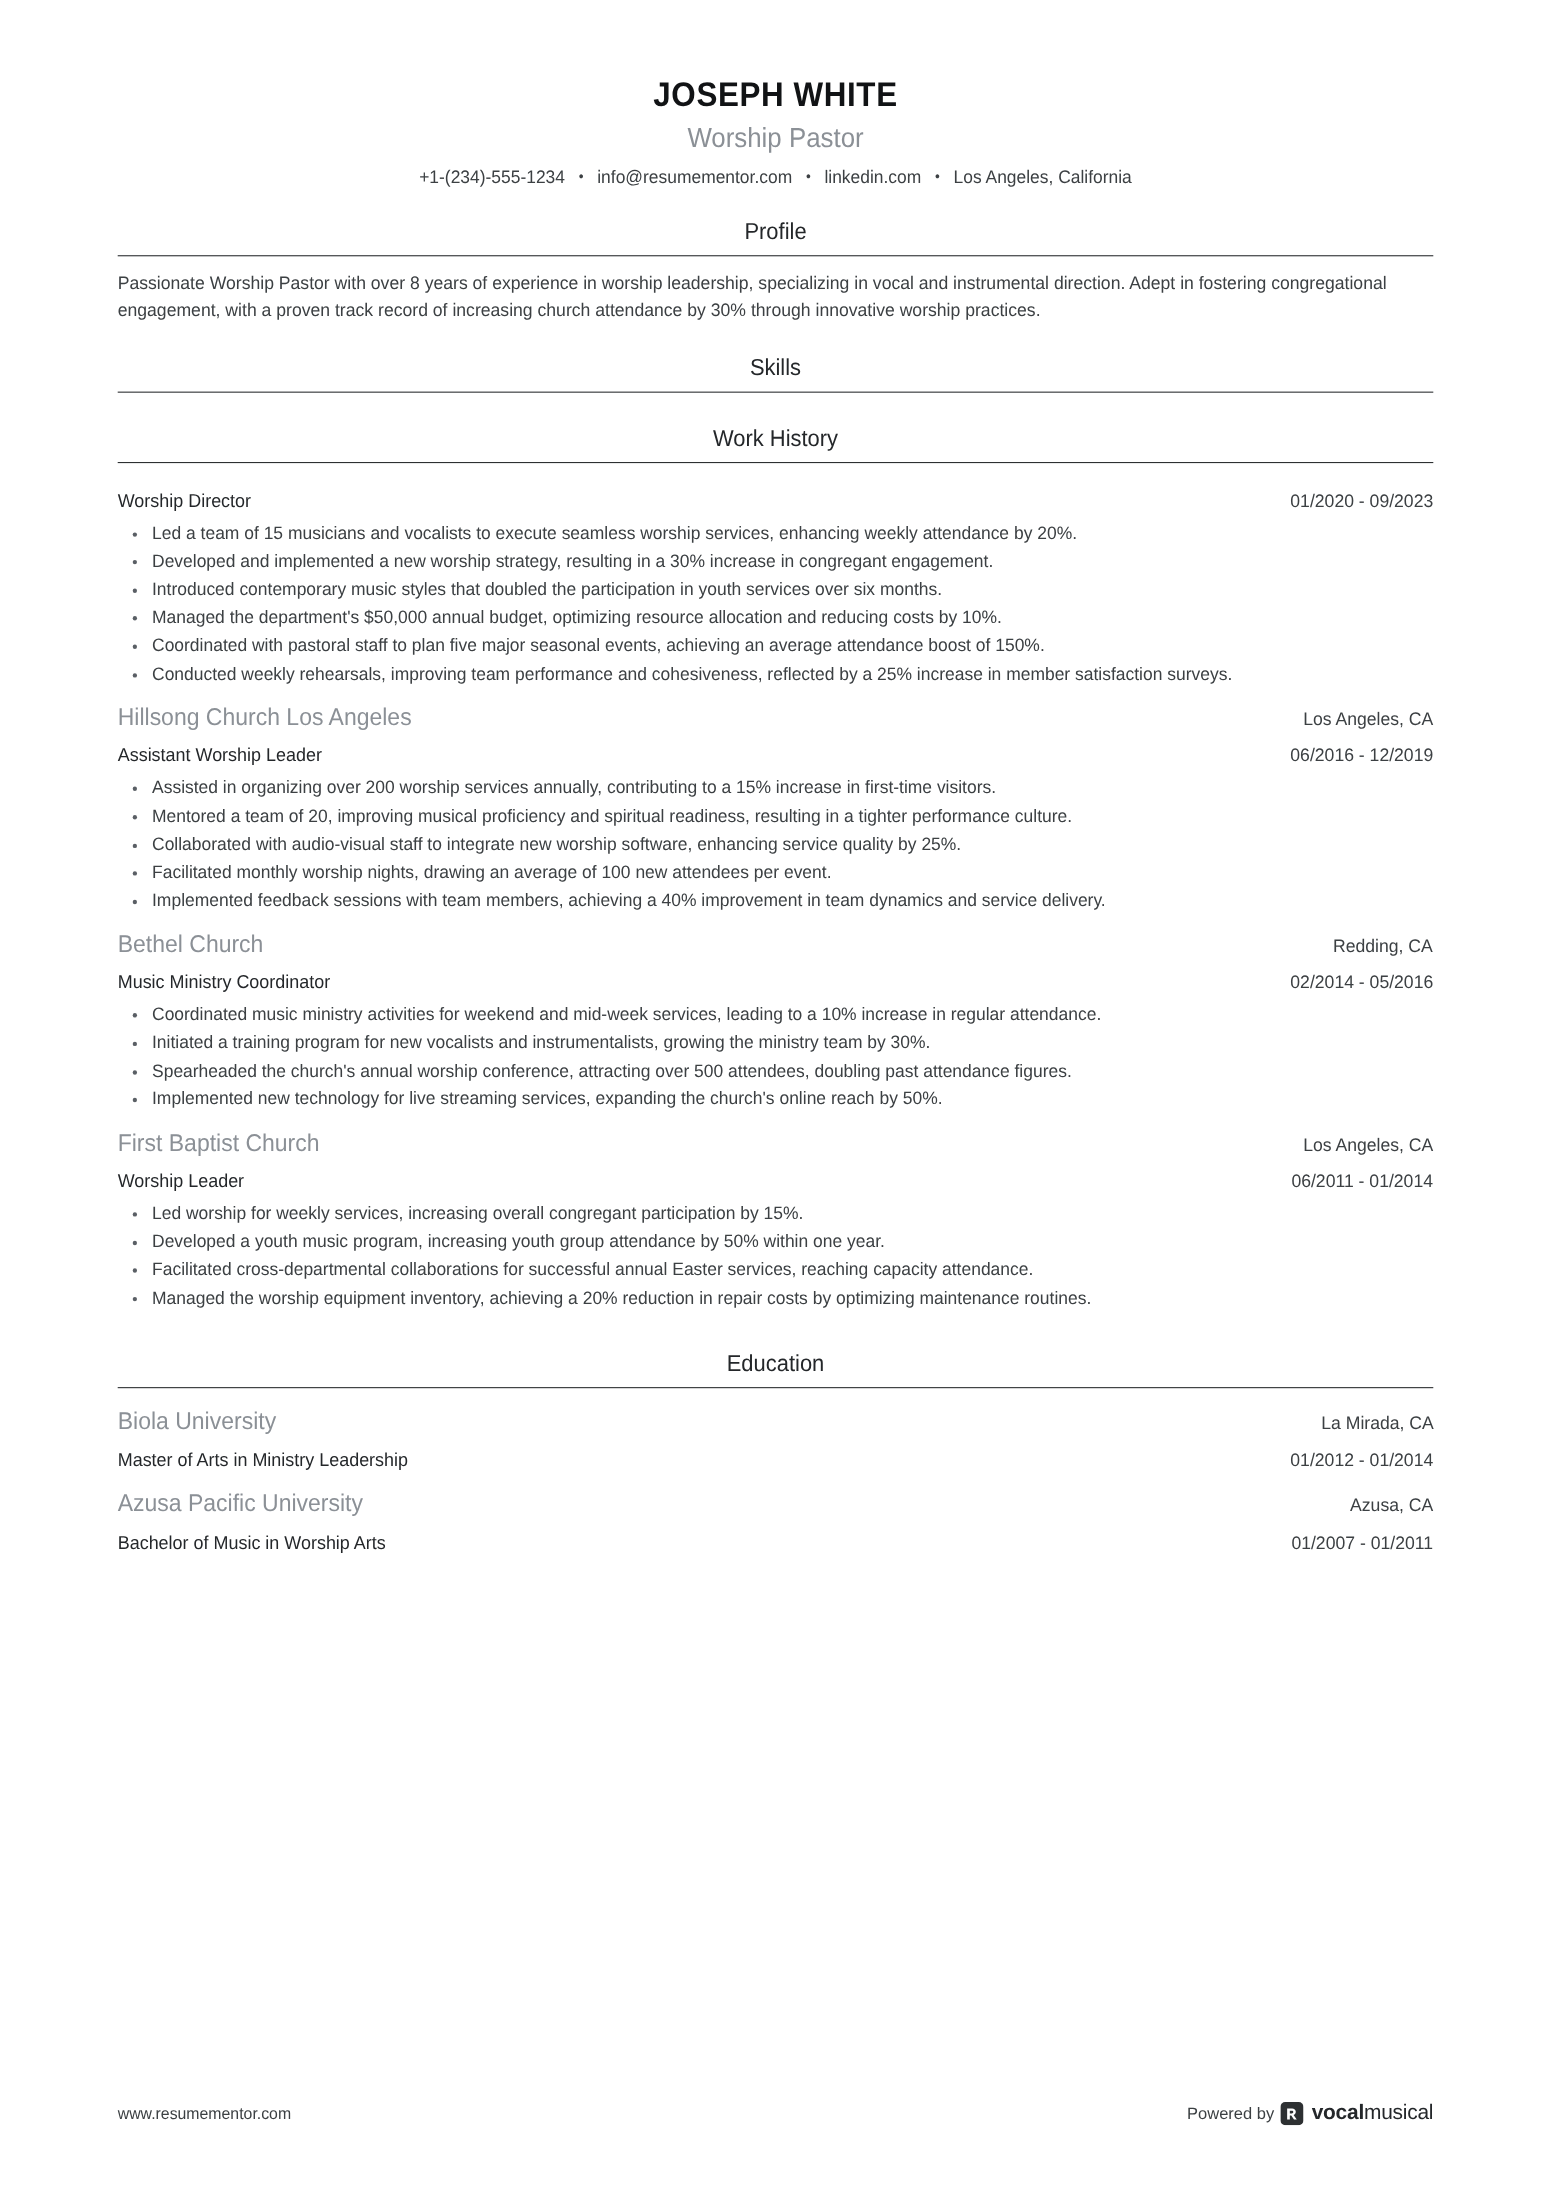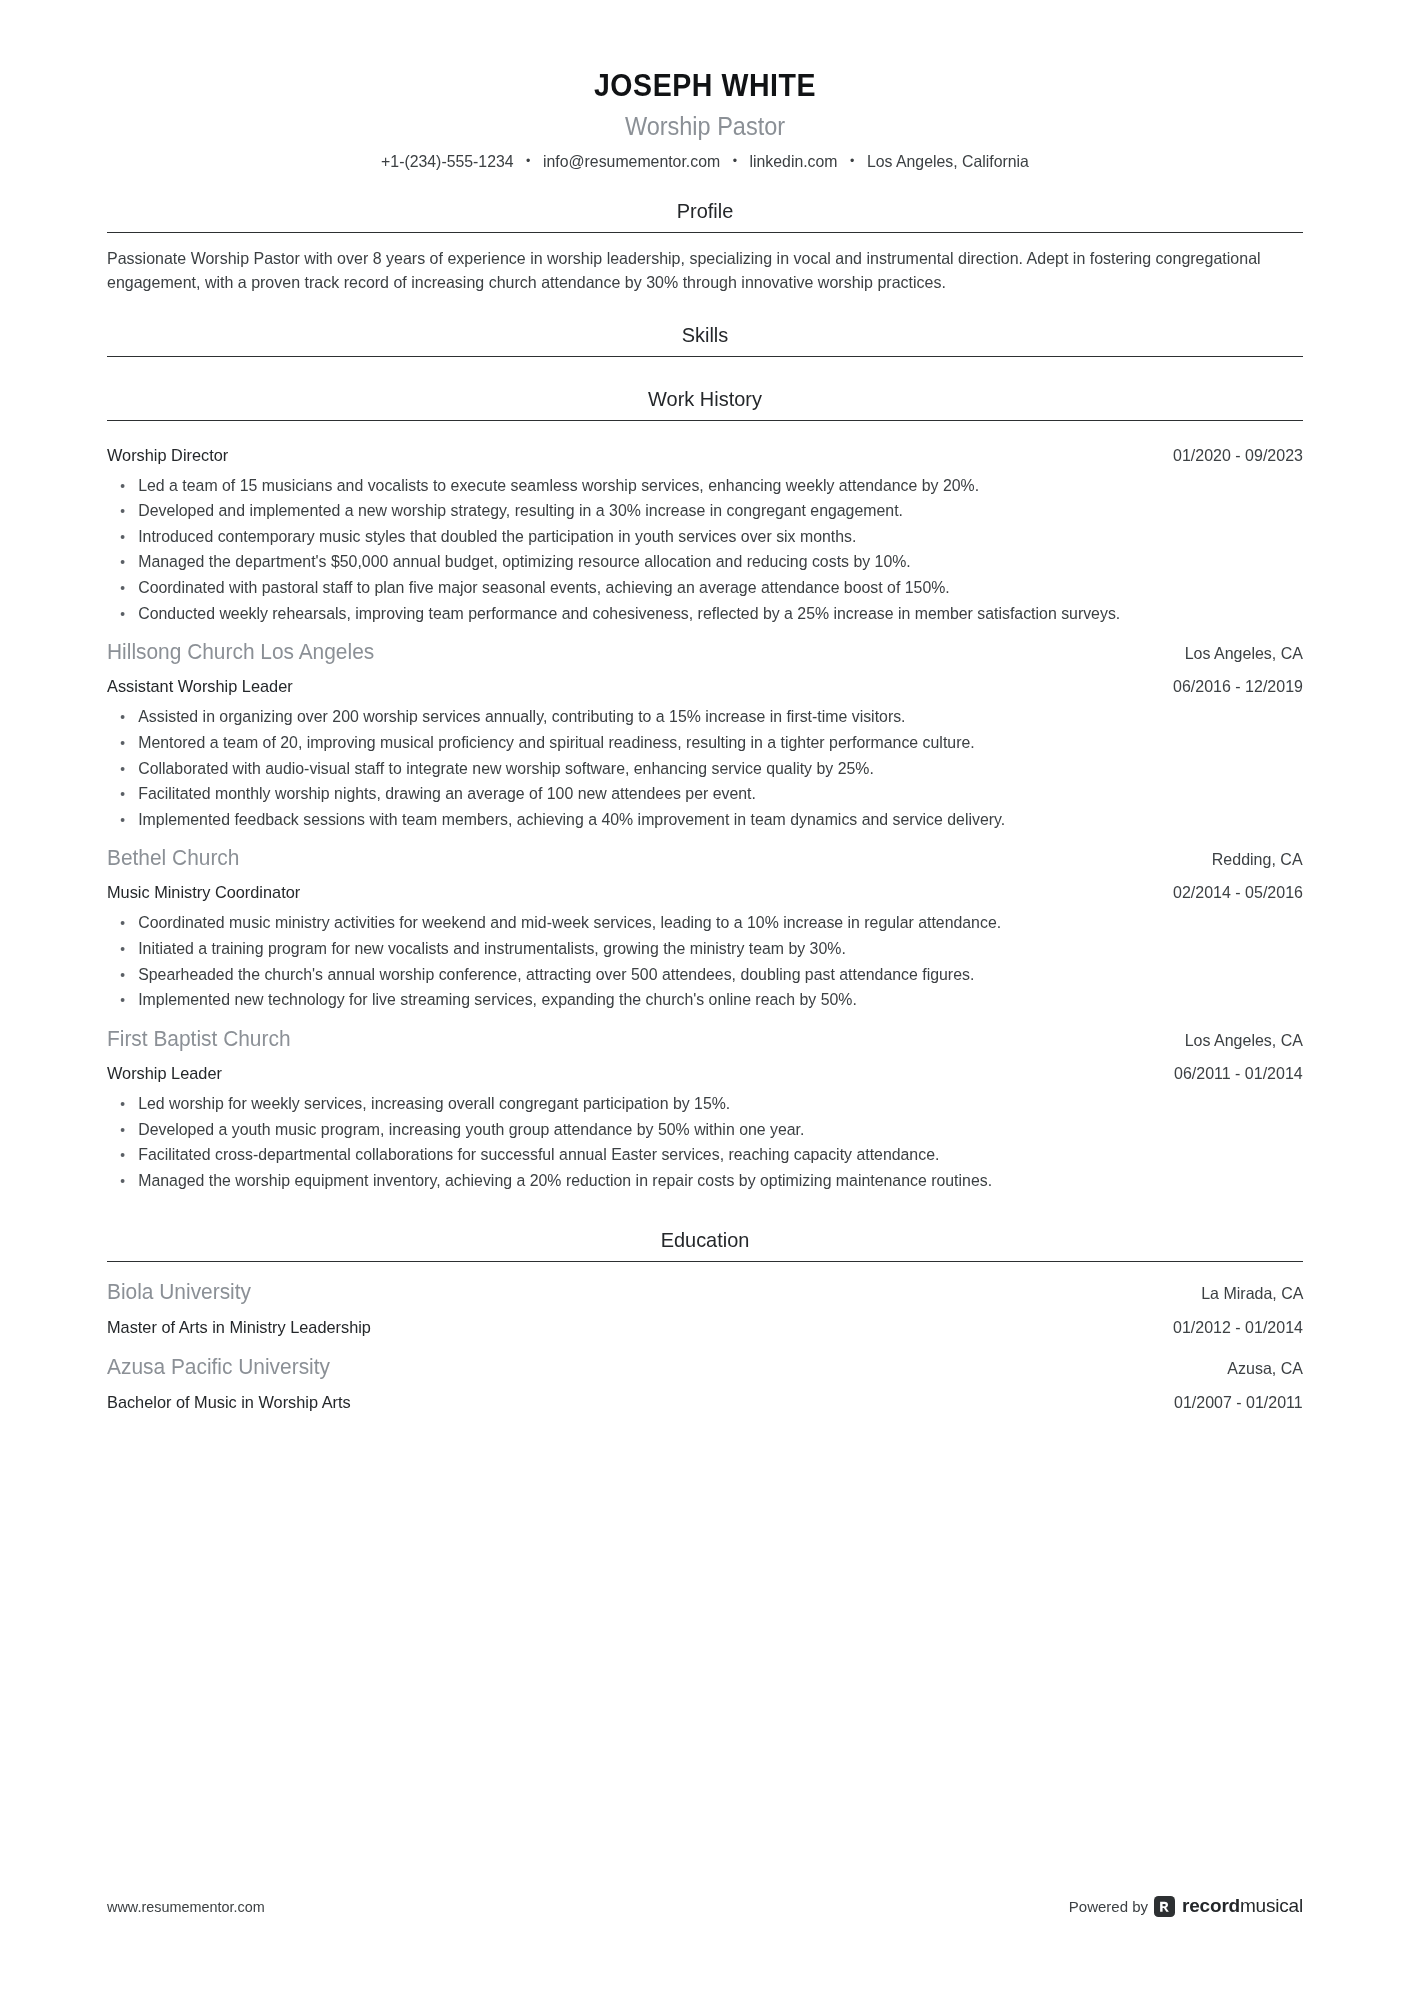--- a/index.html
+++ b/index.html
@@ -166,21 +166,21 @@
   }
 
   .work-section { margin-top: 30px; }
   .edu-section { margin-top: 36px; }
 
   
   .footer {
     position: absolute;
     left: 107px;
     right: 107px;
-    bottom: 78px;
+    bottom: 63px;
     display: flex;
     justify-content: space-between;
     align-items: center;
   }
   .footer-url {
     font-size: 15px;
     color: #3c4043;
     transform: scaleX(0.96);
     transform-origin: left center;
   }
@@ -343,19 +343,19 @@
   <div class="footer">
     <div class="footer-url">www.resumementor.com</div>
     <div class="footer-right">
       <span class="powered">Powered by</span>
       <span class="brand">
         <svg class="brand-mark" viewBox="0 0 24 24">
           <rect x="0" y="0" width="24" height="24" rx="5" fill="#2d3032"></rect>
           <path d="M7 18V6.6h5.1c2.3 0 3.9 1.4 3.9 3.5 0 1.6-.9 2.8-2.3 3.2L17 18h-2.9l-2.8-4.2h-1.5V18H7zm2.8-6.2h2c1 0 1.6-.5 1.6-1.4 0-.9-.6-1.4-1.6-1.4h-2v2.8z" fill="#ffffff"></path>
         </svg>
         <span class="brand-text">
-          <b>record</b><span>musical</span>
+          <b>vocal</b><span>musical</span>
         </span>
       </span>
     </div>
   </div>
 
 </div>
 
 </body></html>

